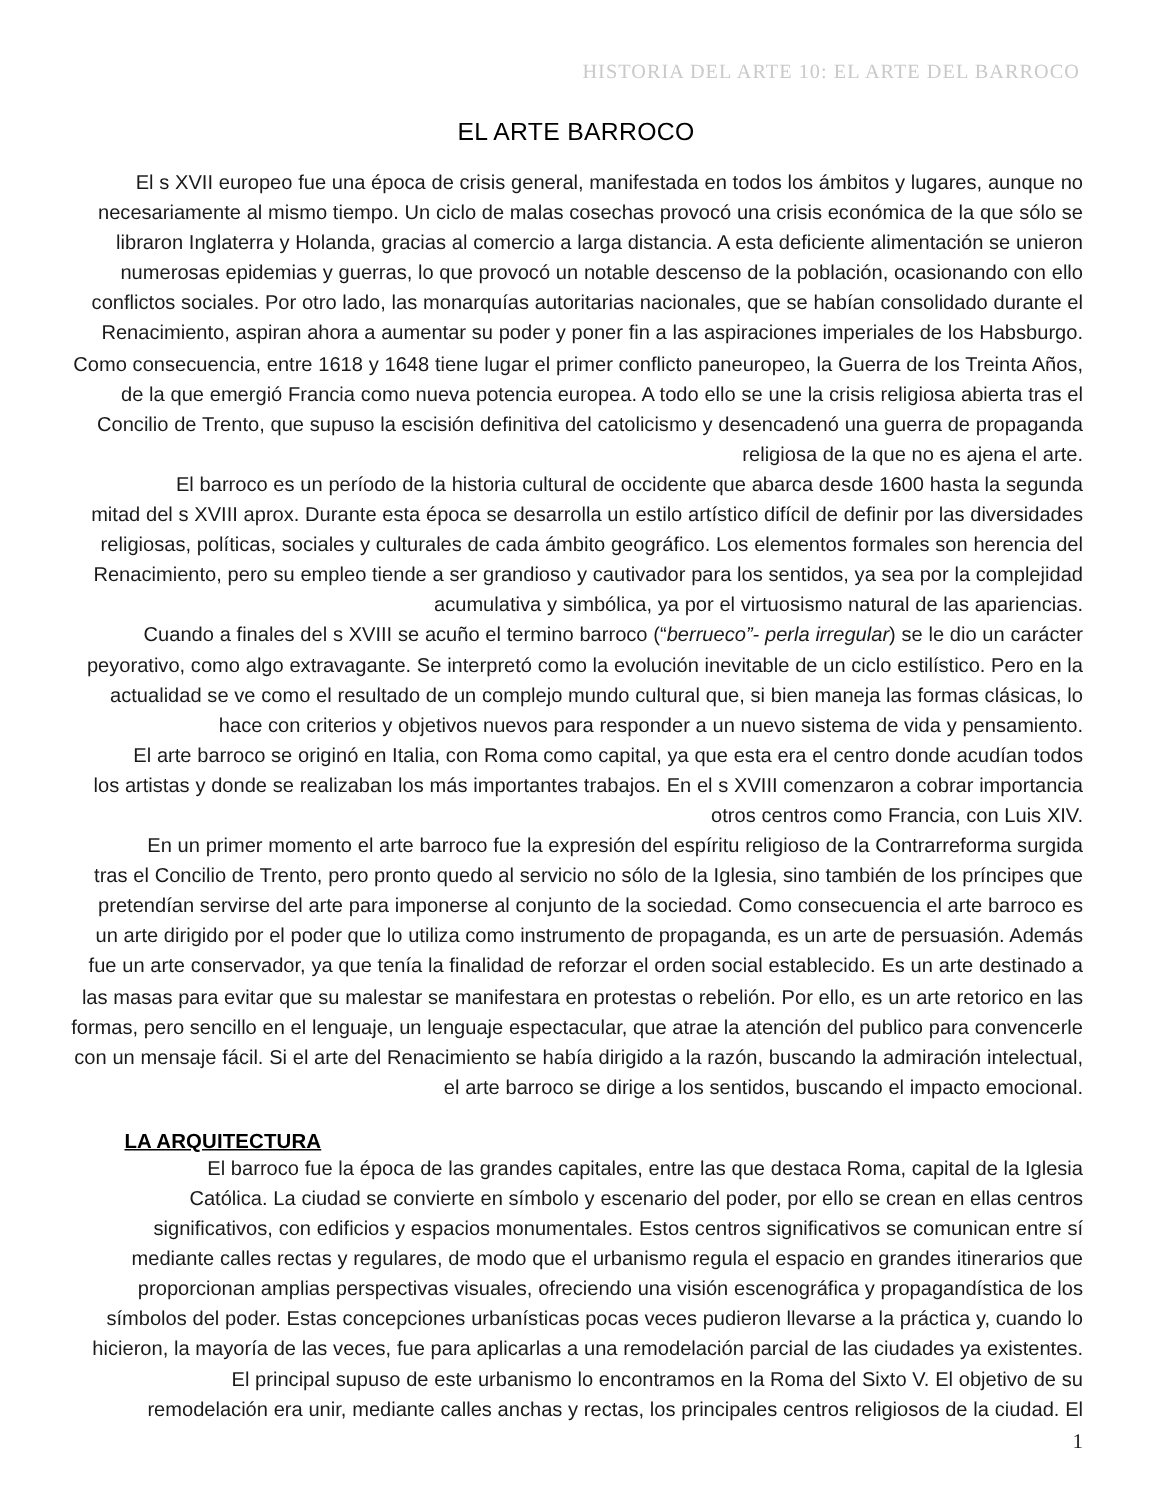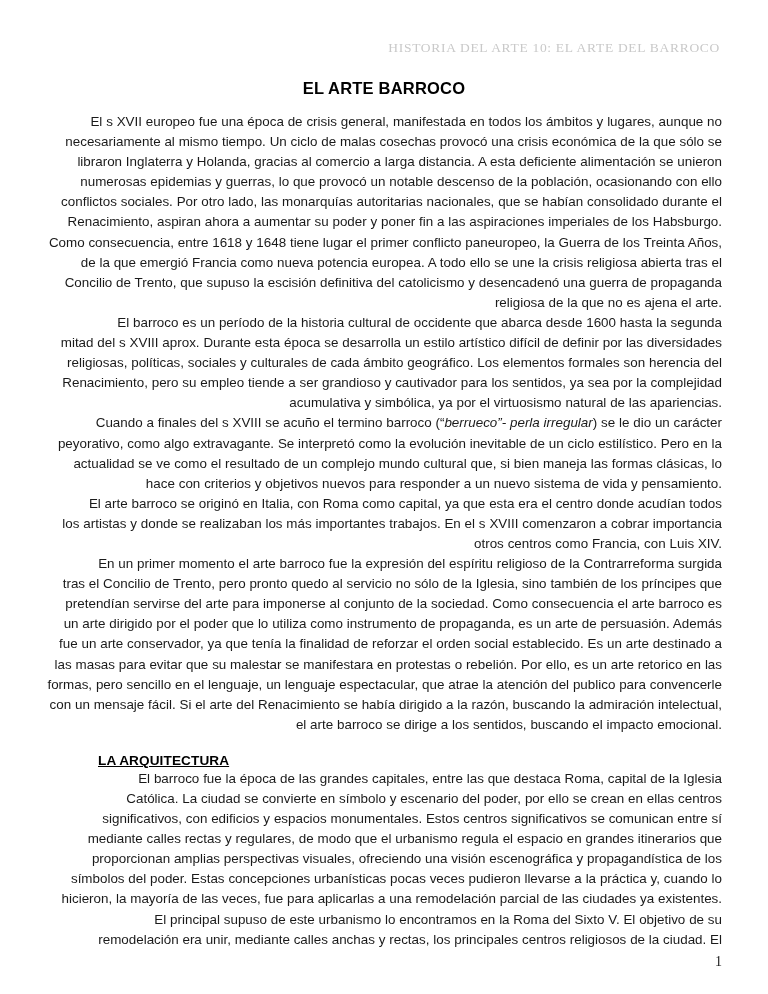--- a/index.html
+++ b/index.html
@@ -33,42 +33,42 @@
     white-space: nowrap;
     text-align: right;
   }
   .doc-title {
     position: absolute;
     top: 68px;
     left: 0;
     width: 768px;
     text-align: center;
     font-size: 16.5px;
-    font-weight: bold;
+    font-weight: normal;
     letter-spacing: 0.2px;
     color: #000;
   }
   .body-area {
     position: absolute;
     top: 112px;
     left: 47px;
     width: 675px;
   }
   p.para {
     margin: 0;
     padding: 0;
     font-size: 13.4px;
     line-height: 20.1px;
     text-align: right;
     text-indent: 36px;
     color: #1a1a1a;
     word-spacing: 0.1px;
   }
   .section-head {
-    margin: 15px;
+    margin: 0;
     padding: 0;
     margin-top: 18px;
     margin-bottom: 1px;
     font-size: 13.6px;
     font-weight: bold;
     text-decoration: underline;
     text-indent: 36px;
     color: #000;
     letter-spacing: 0.1px;
   }

